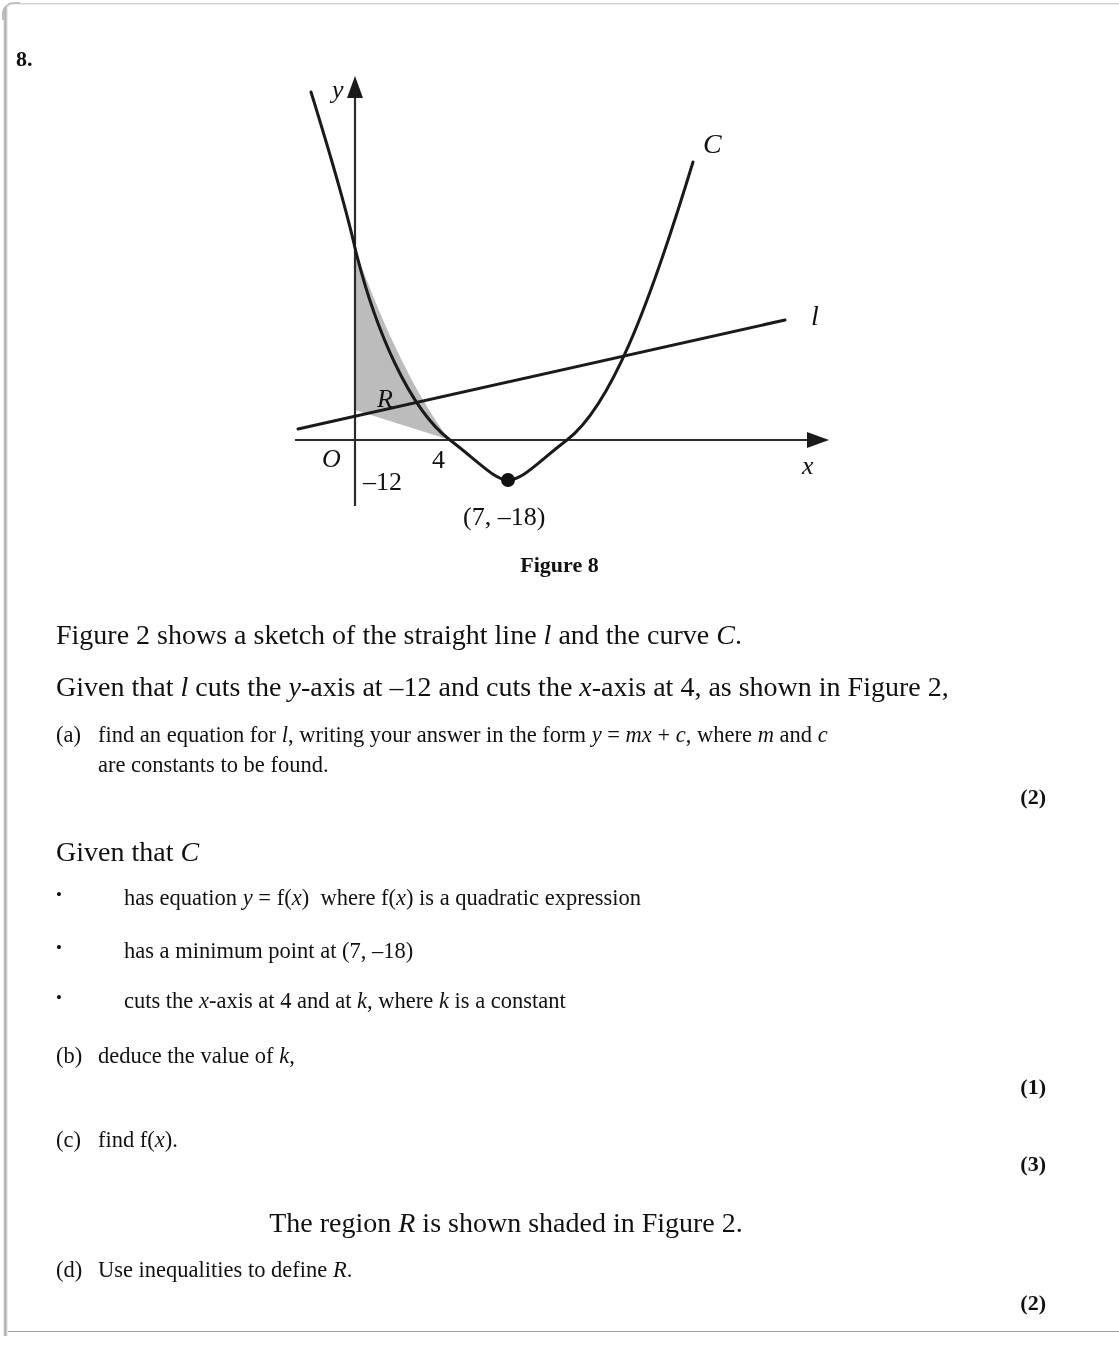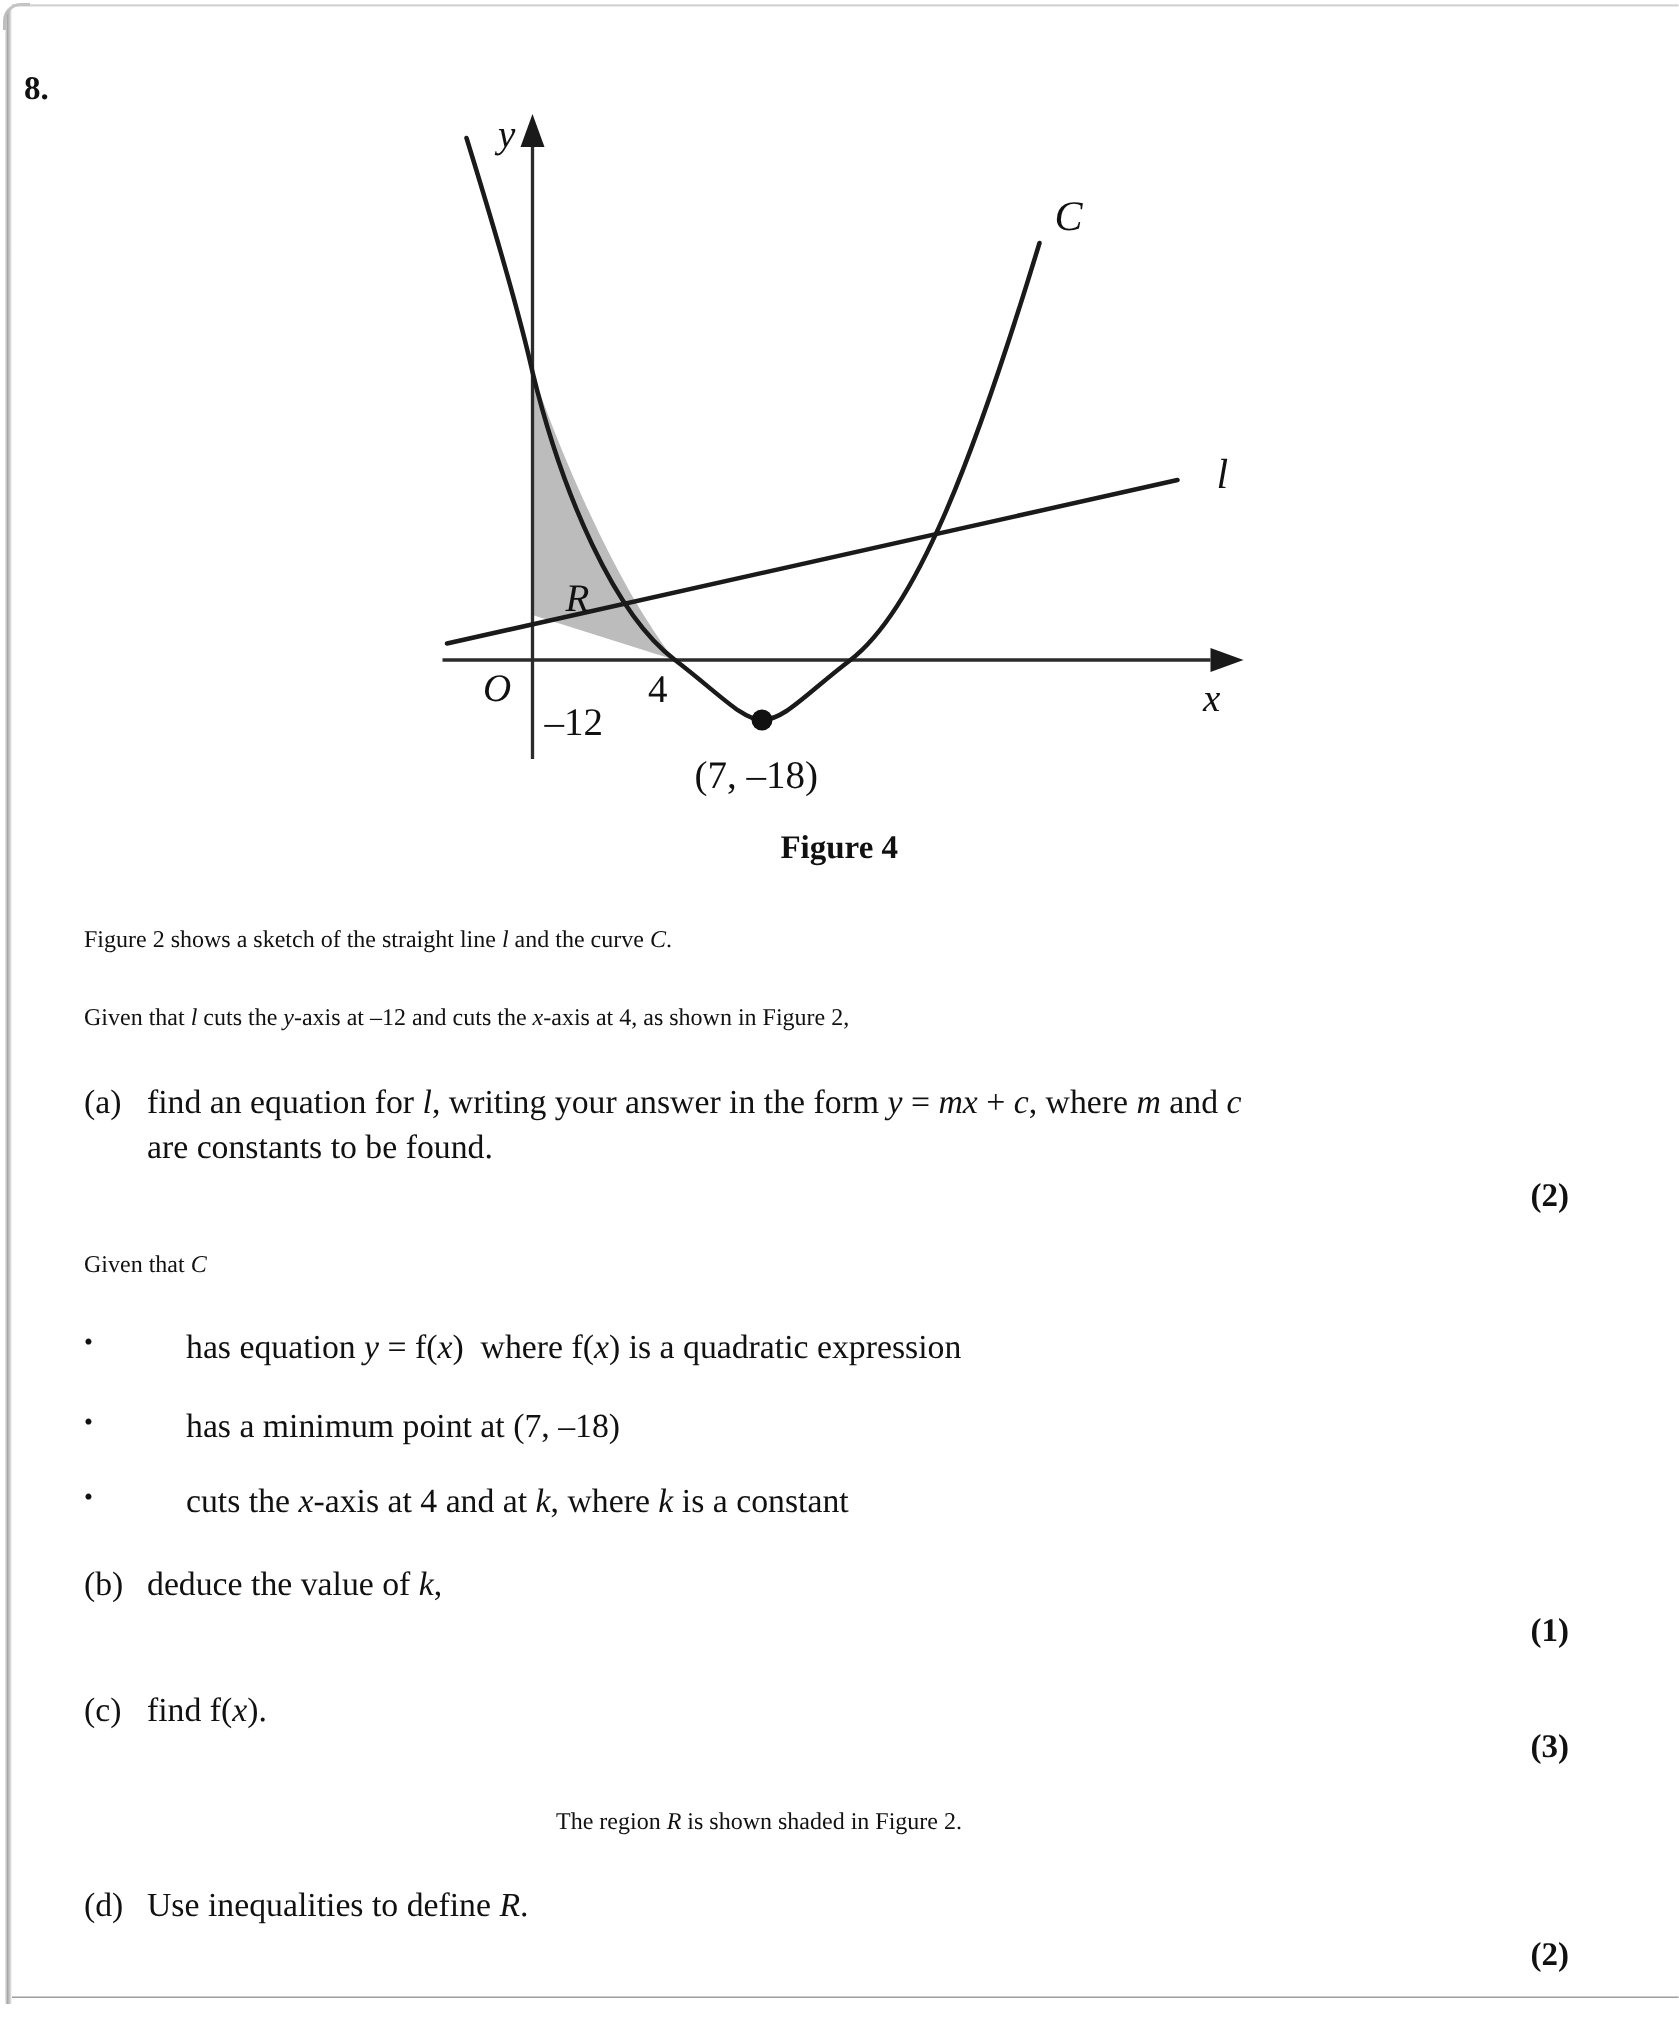--- a/index.html
+++ b/index.html
@@ -72,21 +72,21 @@
     left: 0; top: 552px;
     width: 1119px;
     text-align: center;
     font-size: 22px;
     font-weight: bold;
   }
 
   
   .para {
     position: absolute;
-    font-size: 16px;
+    font-size: 28px;
     line-height: 1.3;
   }
   .para i, .it { font-style: italic; }
 
   .tx-intro     { left: 56px; top: 617px; width: 960px; }
   .tx-given-l   { left: 56px; top: 669px; width: 960px; }
 
   .item {
     position: absolute;
     font-size: 22.5px;
@@ -188,21 +188,21 @@
       <text x="42" y="397" font-family="Liberation Serif, serif" font-size="26" font-style="italic" fill="#111">O</text>
 
       <text x="152" y="398" font-family="Liberation Serif, serif" font-size="26" fill="#111">4</text>
 
       <text x="83" y="420" font-family="Liberation Serif, serif" font-size="26" fill="#111">–12</text>
 
       <text x="183" y="455" font-family="Liberation Serif, serif" font-size="26" fill="#111">(7, –18)</text>
     </svg>
   </div>
 
-  <div class="fig-caption">Figure 4</div>
+  <div class="fig-caption">Figure 8</div>
 
   <div class="para tx-intro">
     Figure 2 shows a sketch of the straight line <i>l</i> and the curve <i>C</i>.
   </div>
 
   <div class="para tx-given-l">
     Given that <i>l</i> cuts the <i>y</i>-axis at –12 and cuts the <i>x</i>-axis at 4, as shown in Figure 2,
   </div>
 
   <div class="item tx-a">

